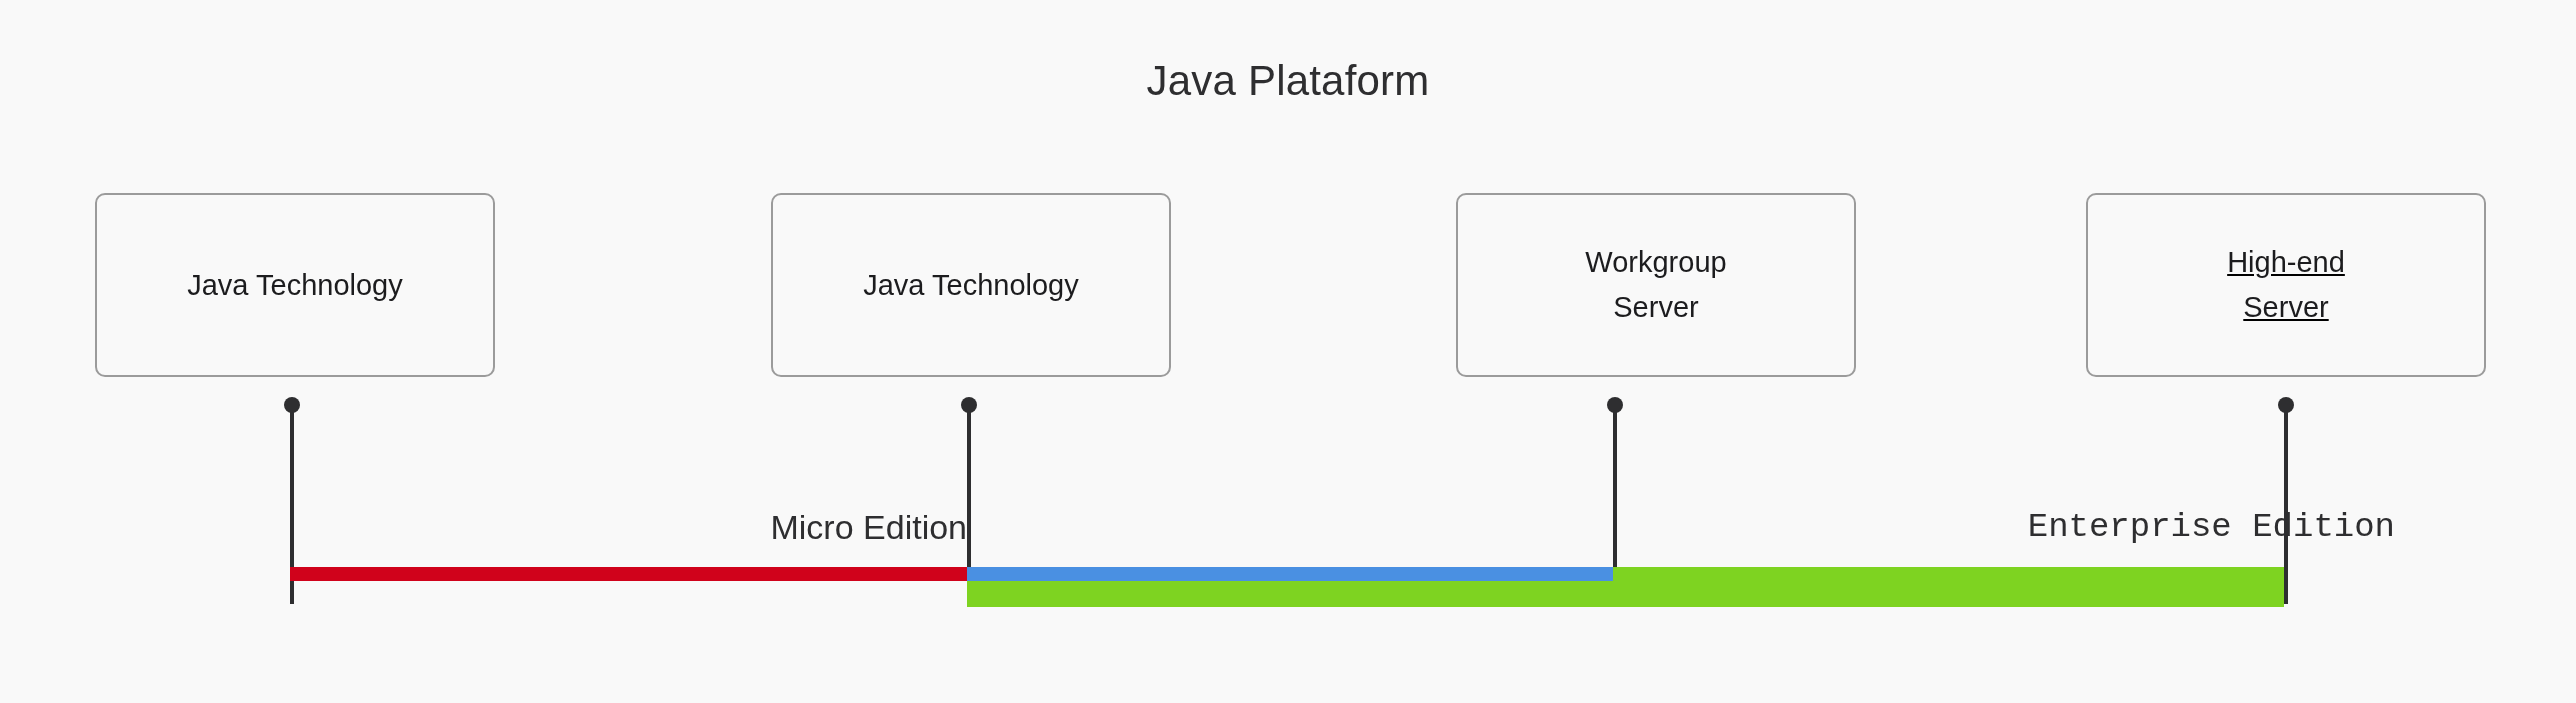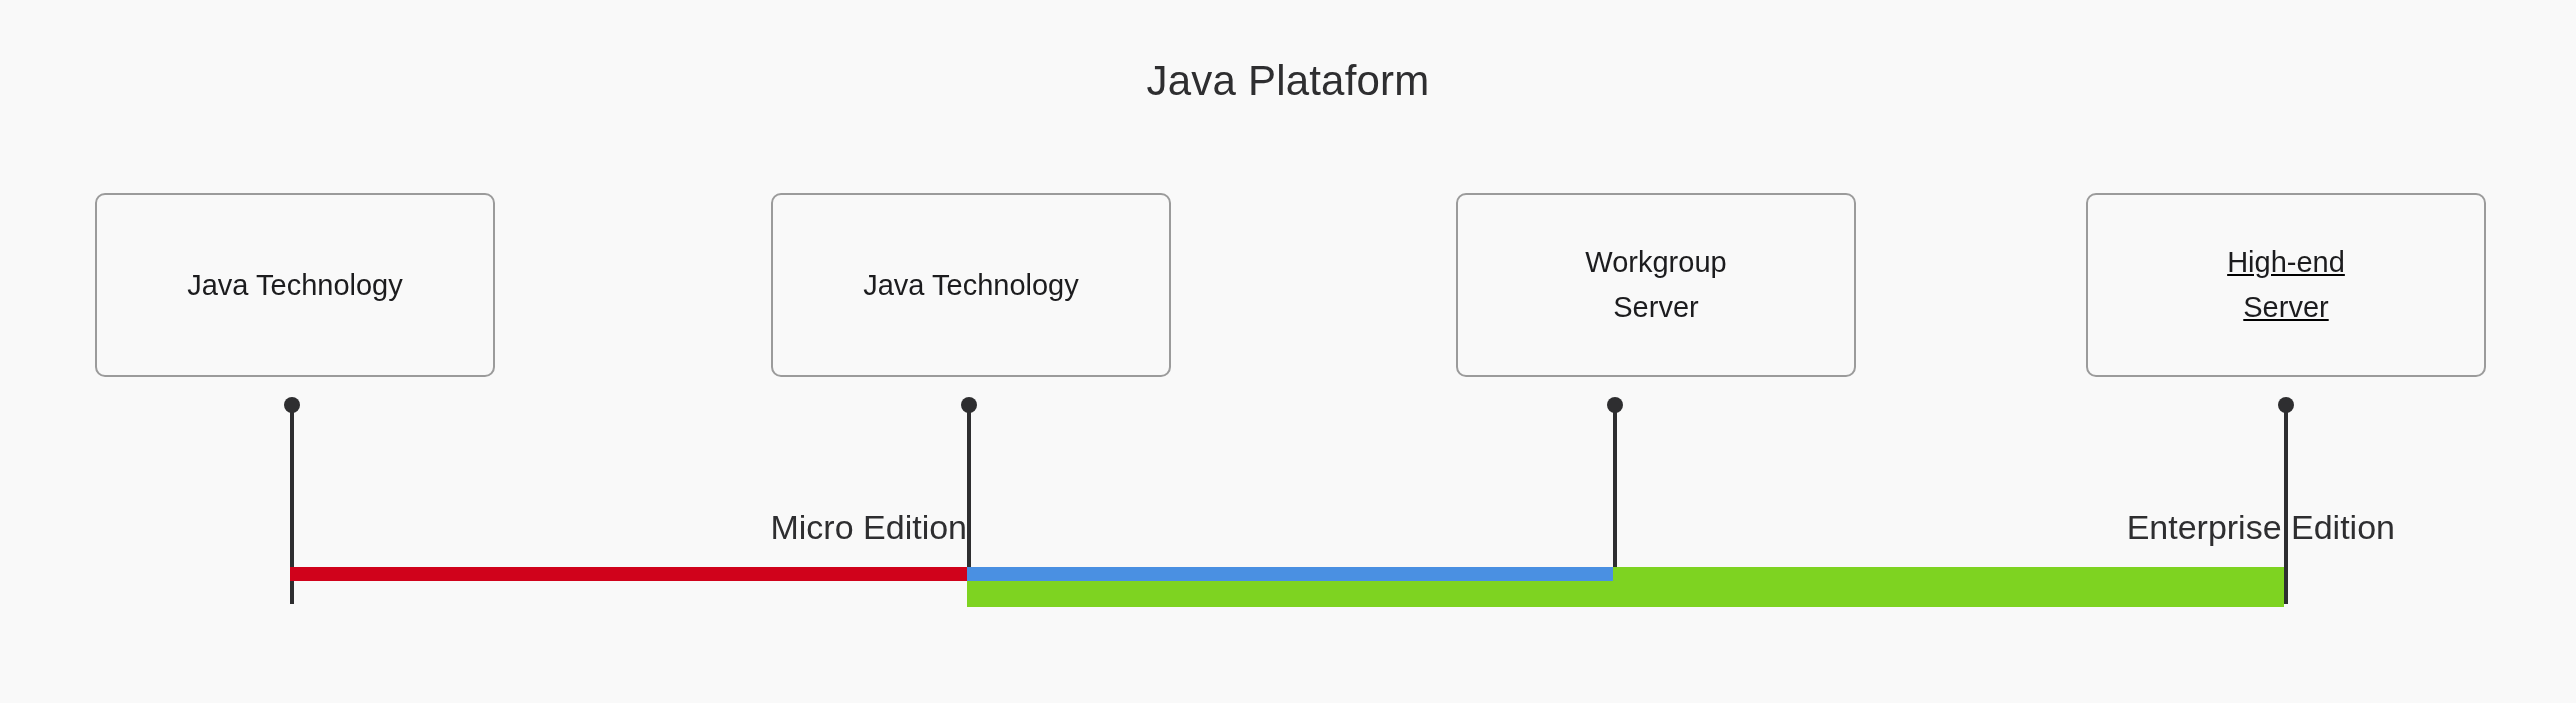--- a/index.html
+++ b/index.html
@@ -98,21 +98,21 @@
     position: absolute;
     top: 492px;
     text-align: right;
     font-size: 34px;
     color: #2E2E30;
     white-space: pre;
     margin-top: 16px;
   }
   #edition-label-0 { left: 290px;  width: 677px; }
   #edition-label-1 { left: 967px;  width: 646px; }
-  #edition-label-2 { left: 1613px; width: 782px; }
+  #edition-label-2 { left: 1613px; width: 782px; font-family: Liberation Mono, monospace; }
 
   
   .edition-bar {
     position: absolute;
   }
   
   #edition-bar-0 {
     left: 290px;
     width: 677px;
     top: 567px;

